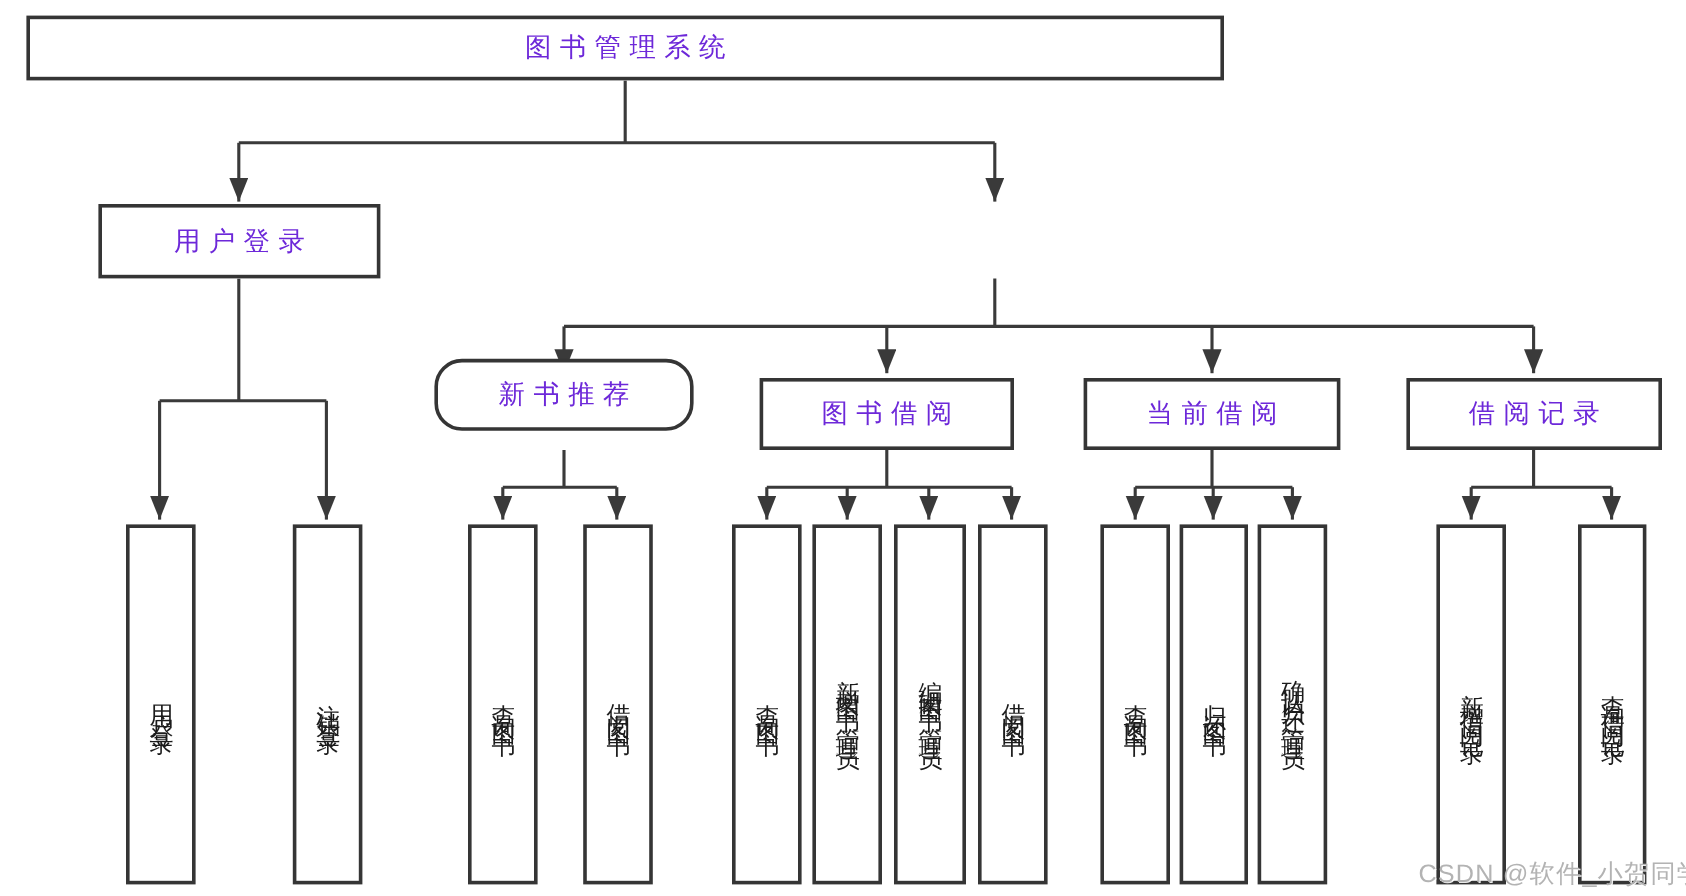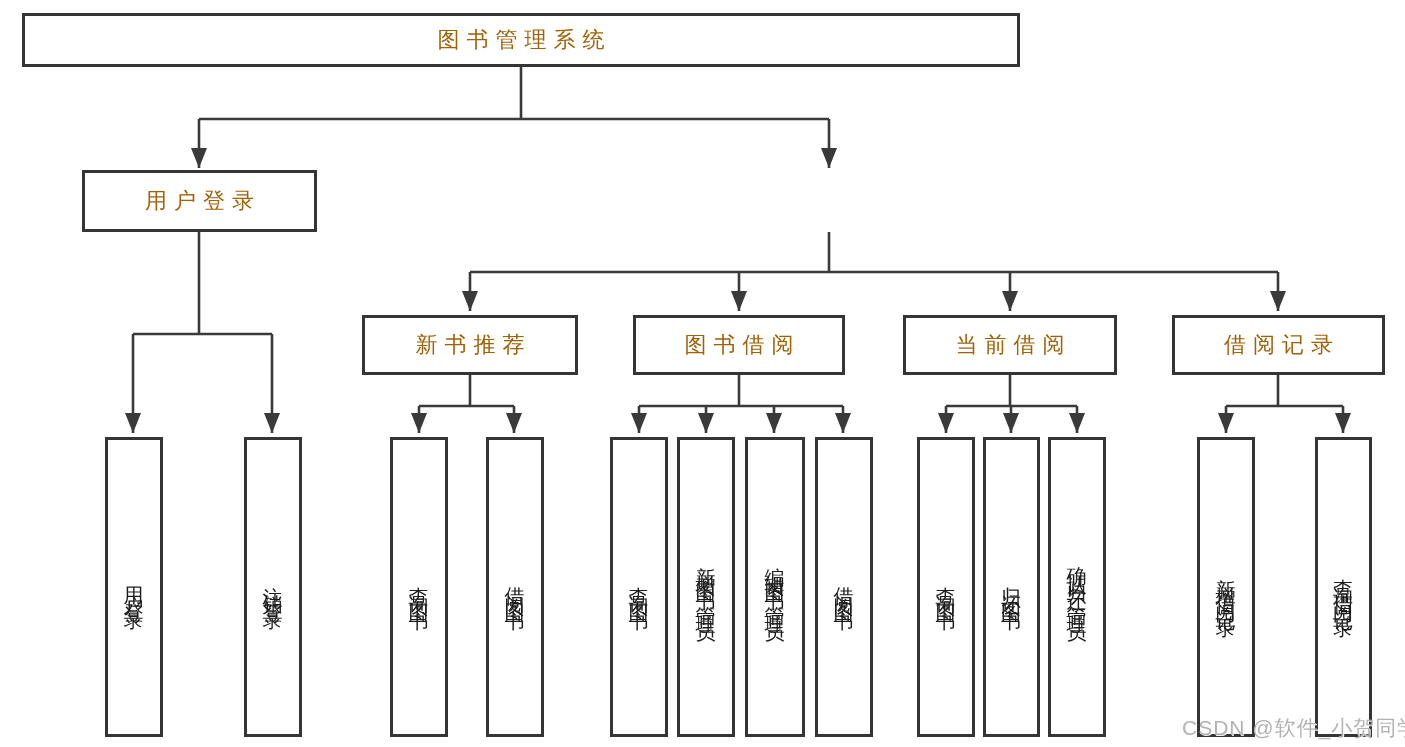--- a/index.html
+++ b/index.html
@@ -29,21 +29,21 @@
     display: flex;
     align-items: center;
     justify-content: center;
     color: #1c1c1c;
   }
   .node.h .lbl {
     font-size: 22px;
     letter-spacing: 7px;
     text-indent: 7px;
     white-space: nowrap;
-    color: #a16207;
+    color: #6d28d9;
   }
   .node.vert .lbl {
     writing-mode: vertical-rl;
     text-orientation: mixed;
     font-size: 20px;
     letter-spacing: 8px;
     line-height: 1;
     color: #1c1c1c;
     white-space: nowrap;
   }
@@ -108,21 +108,21 @@
   </svg>
 
   <div class="node h" style="left:22px; top:13px; width:998px; height:54px;">
     <span class="lbl">图书管理系统</span>
   </div>
 
   <div class="node h" style="left:82px; top:170px; width:235px; height:62px;">
     <span class="lbl">用户登录</span>
   </div>
 
-  <div class="node h" style="left:362px; top:315px; width:216px; height:60px;">
+  <div class="node h" style="left:362px; top:299px; width:216px; height:60px;border-radius:23px;">
     <span class="lbl">新书推荐</span>
   </div>
   <div class="node h" style="left:633px; top:315px; width:212px; height:60px;">
     <span class="lbl">图书借阅</span>
   </div>
   <div class="node h" style="left:903px; top:315px; width:214px; height:60px;">
     <span class="lbl">当前借阅</span>
   </div>
   <div class="node h" style="left:1172px; top:315px; width:213px; height:60px;">
     <span class="lbl">借阅记录</span>

